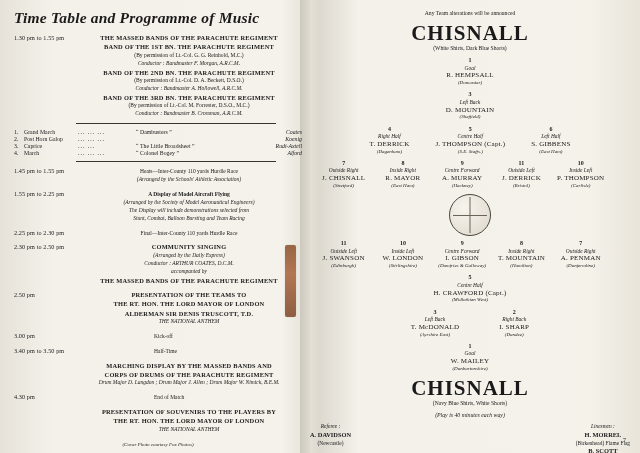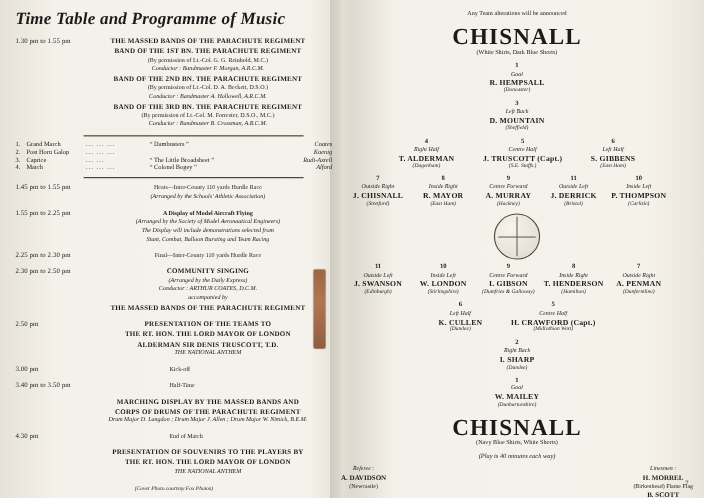--- a/index.html
+++ b/index.html
@@ -66,21 +66,21 @@
   .note{font-size:5.6px;text-align:center;margin:2px 0 6px;}
   .teamname{
     font-family:"Liberation Serif", serif;
     font-size:21px;font-weight:bold;letter-spacing:1px;
     text-align:center;margin:0;line-height:1.05;
   }
   .kit{font-size:5.6px;text-align:center;margin:1px 0 6px;}
   .pl{text-align:center;line-height:1.25;}
   .pnum{font-size:6px;font-weight:bold;}
   .ppos{font-size:5.4px;font-style:italic;}
-  .pname{font-size:7px;font-weight:bold;letter-spacing:.2px;}
+  .pname{font-size:7px;font-weight:normal;letter-spacing:.2px;}
   .pclub{font-size:5px;font-style:italic;}
   .grid2{display:flex;justify-content:center;gap:40px;}
   .grid3{display:flex;justify-content:center;gap:26px;}
   .grid5{display:flex;padding:0 4px;}
   .grid5 > div{width:19%;}
   .sect{margin-bottom:5px;}
   .ballwrap{
     display:flex;justify-content:center;align-items:center;margin:5px 0 4px;
   }
   .ball{
@@ -284,27 +284,27 @@
         <div class="ppos">Left Back</div>
         <div class="pname">D. MOUNTAIN</div>
         <div class="pclub">(Sheffield)</div>
       </div>
     </div>
 
     <div class="sect grid3">
       <div class="pl">
         <div class="pnum">4</div>
         <div class="ppos">Right Half</div>
-        <div class="pname">T. ALDERMAN</div>
+        <div class="pname">T. DERRICK</div>
         <div class="pclub">(Dagenham)</div>
       </div>
       <div class="pl">
         <div class="pnum">5</div>
         <div class="ppos">Centre Half</div>
-        <div class="pname">J. TRUSCOTT (Capt.)</div>
+        <div class="pname">J. THOMPSON (Capt.)</div>
         <div class="pclub">(S.E. Staffs.)</div>
       </div>
       <div class="pl">
         <div class="pnum">6</div>
         <div class="ppos">Left Half</div>
         <div class="pname">S. GIBBENS</div>
         <div class="pclub">(East Ham)</div>
       </div>
     </div>
 
@@ -360,47 +360,47 @@
       </div>
       <div class="pl">
         <div class="pnum">9</div>
         <div class="ppos">Centre Forward</div>
         <div class="pname">I. GIBSON</div>
         <div class="pclub">(Dumfries &amp; Galloway)</div>
       </div>
       <div class="pl">
         <div class="pnum">8</div>
         <div class="ppos">Inside Right</div>
-        <div class="pname">T. HENDERSON</div>
+        <div class="pname">T. MOUNTAIN</div>
         <div class="pclub">(Hamilton)</div>
       </div>
       <div class="pl">
         <div class="pnum">7</div>
         <div class="ppos">Outside Right</div>
         <div class="pname">A. PENMAN</div>
         <div class="pclub">(Dunfermline)</div>
       </div>
     </div>
 
     <div class="sect grid3">
       <div class="pl">
-        <div class="pnum">6</div>
-        <div class="ppos">Left Half</div>
-        <div class="pname">K. CULLEN</div>
-        <div class="pclub">(Dundee)</div>
-      </div>
-      <div class="pl">
         <div class="pnum">5</div>
         <div class="ppos">Centre Half</div>
         <div class="pname">H. CRAWFORD (Capt.)</div>
         <div class="pclub">(Midlothian West)</div>
       </div>
     </div>
 
     <div class="sect grid2">
+      <div class="pl">
+        <div class="pnum">3</div>
+        <div class="ppos">Left Back</div>
+        <div class="pname">T. McDONALD</div>
+        <div class="pclub">(Ayrshire East)</div>
+      </div>
       <div class="pl">
         <div class="pnum">2</div>
         <div class="ppos">Right Back</div>
         <div class="pname">I. SHARP</div>
         <div class="pclub">(Dundee)</div>
       </div>
     </div>
 
     <div class="sect">
       <div class="pl">

